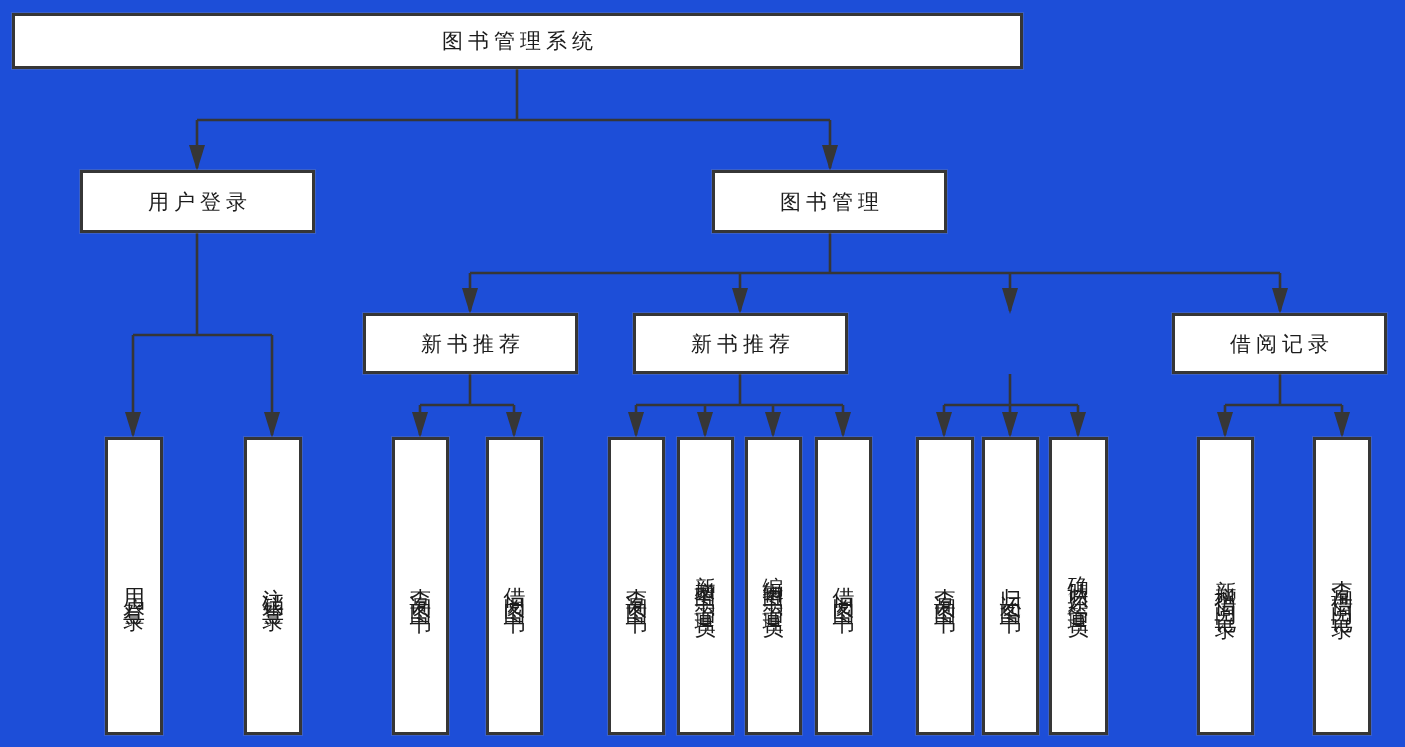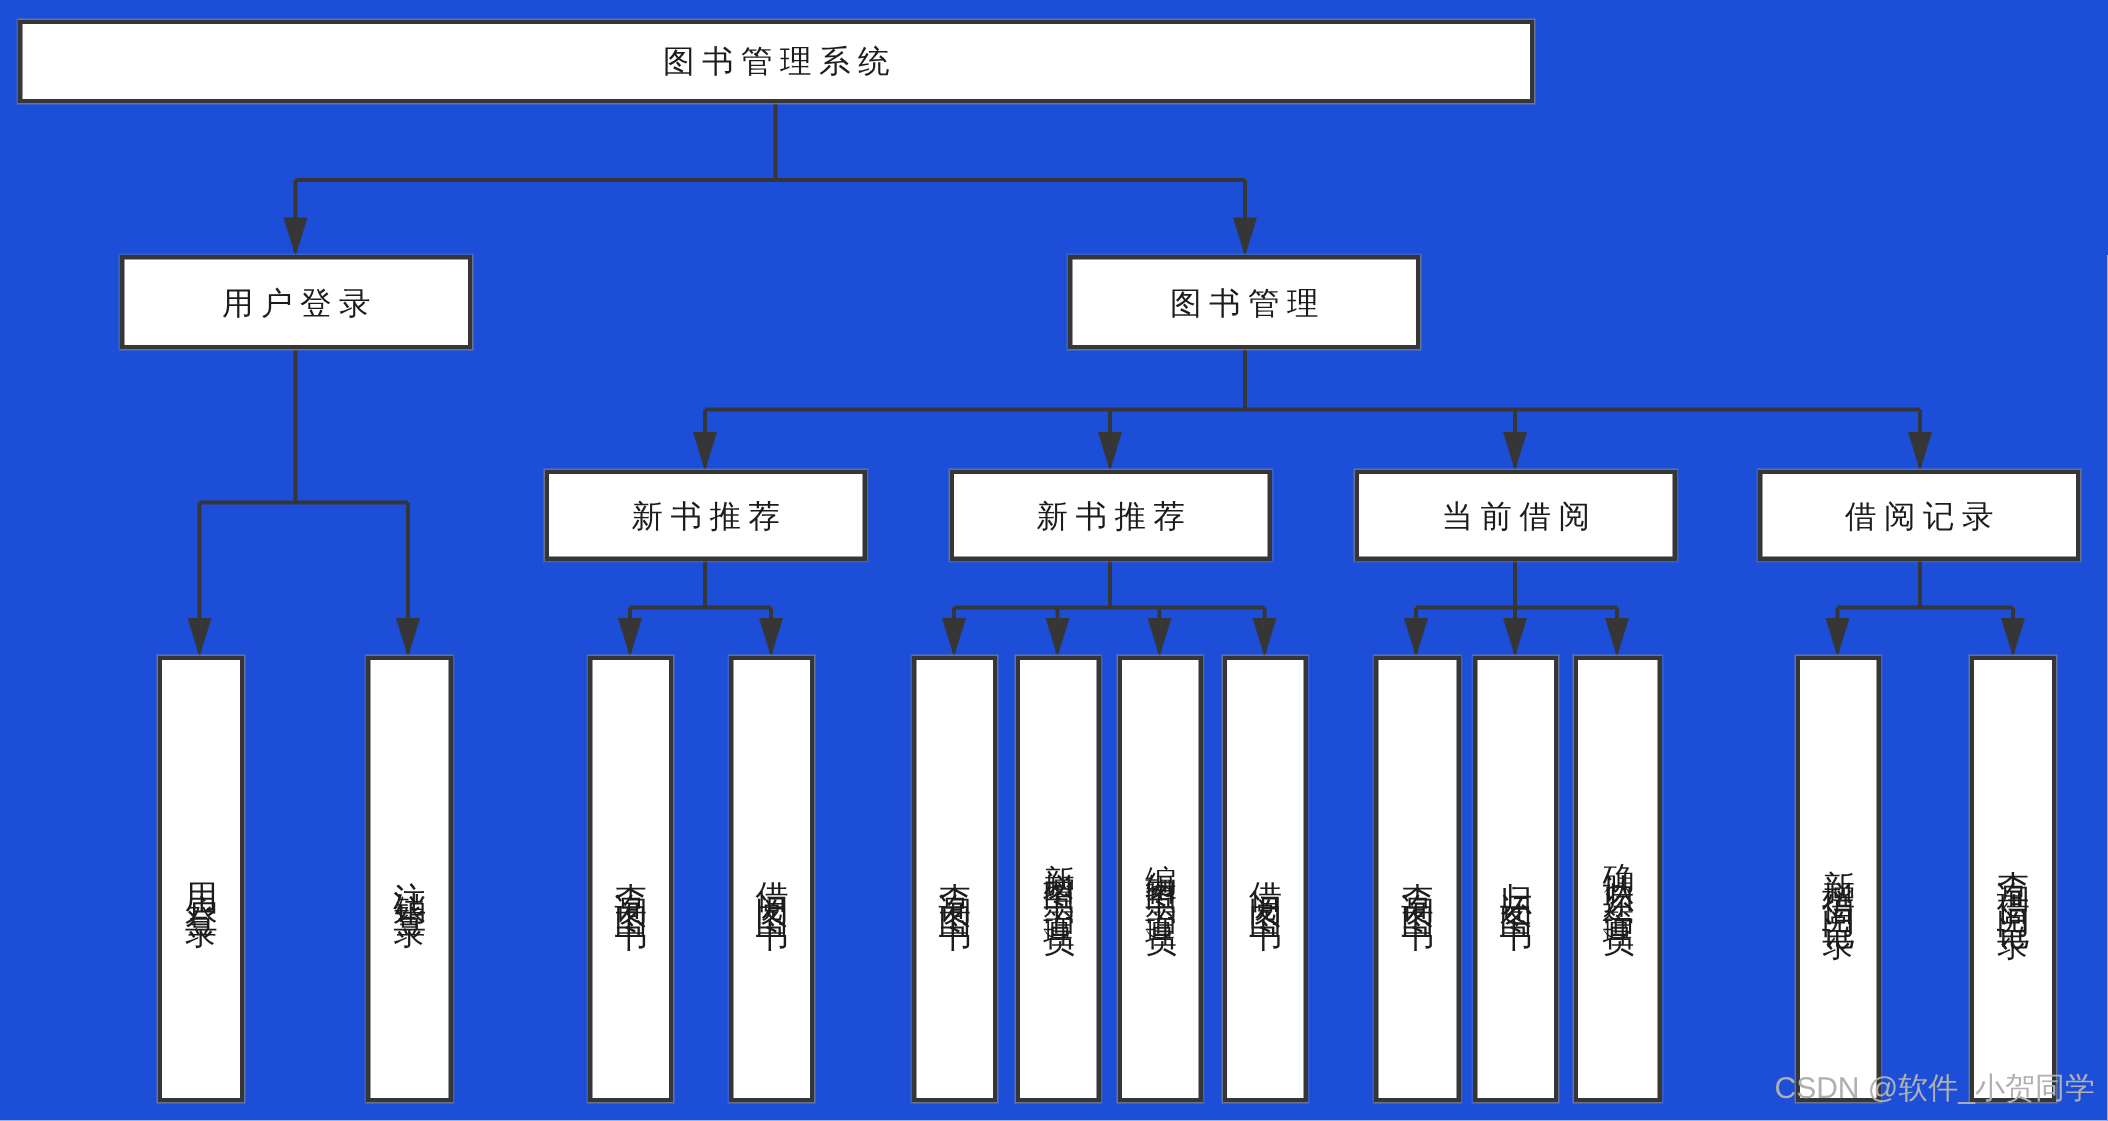--- a/index.html
+++ b/index.html
@@ -102,23 +102,20 @@
   <div class="node" style="left:712px;top:170px;width:235px;height:63px">
     <span class="hlabel">图书管理</span>
   </div>
 
   <div class="node" style="left:363px;top:313px;width:215px;height:61px">
     <span class="hlabel">新书推荐</span>
   </div>
   <div class="node" style="left:633px;top:313px;width:215px;height:61px">
     <span class="hlabel">新书推荐</span>
   </div>
-  <div class="node" style="left:903px;top:313px;width:215px;height:61px">
-    <span class="hlabel">当前借阅</span>
-  </div>
   <div class="node" style="left:1172px;top:313px;width:215px;height:61px">
     <span class="hlabel">借阅记录</span>
   </div>
 
   <div class="node" style="left:105px;top:437px;width:58px;height:298px">
     <span class="vtext">用户登录</span>
   </div>
   <div class="node" style="left:244px;top:437px;width:58px;height:298px">
     <span class="vtext">注销登录</span>
   </div>
@@ -149,15 +146,14 @@
   <div class="node" style="left:1049px;top:437px;width:59px;height:298px">
     <span class="vtext" style="letter-spacing:6px;font-size:21px">确认归还（管理员）</span>
   </div>
   <div class="node" style="left:1197px;top:437px;width:57px;height:298px">
     <span class="vtext">新增借阅记录</span>
   </div>
   <div class="node" style="left:1313px;top:437px;width:58px;height:298px">
     <span class="vtext">查询借阅记录</span>
   </div>
 
-  <div id="watermark">CSDN @软件_小贺同学</div>
 
 </div>
 
 </body></html>

